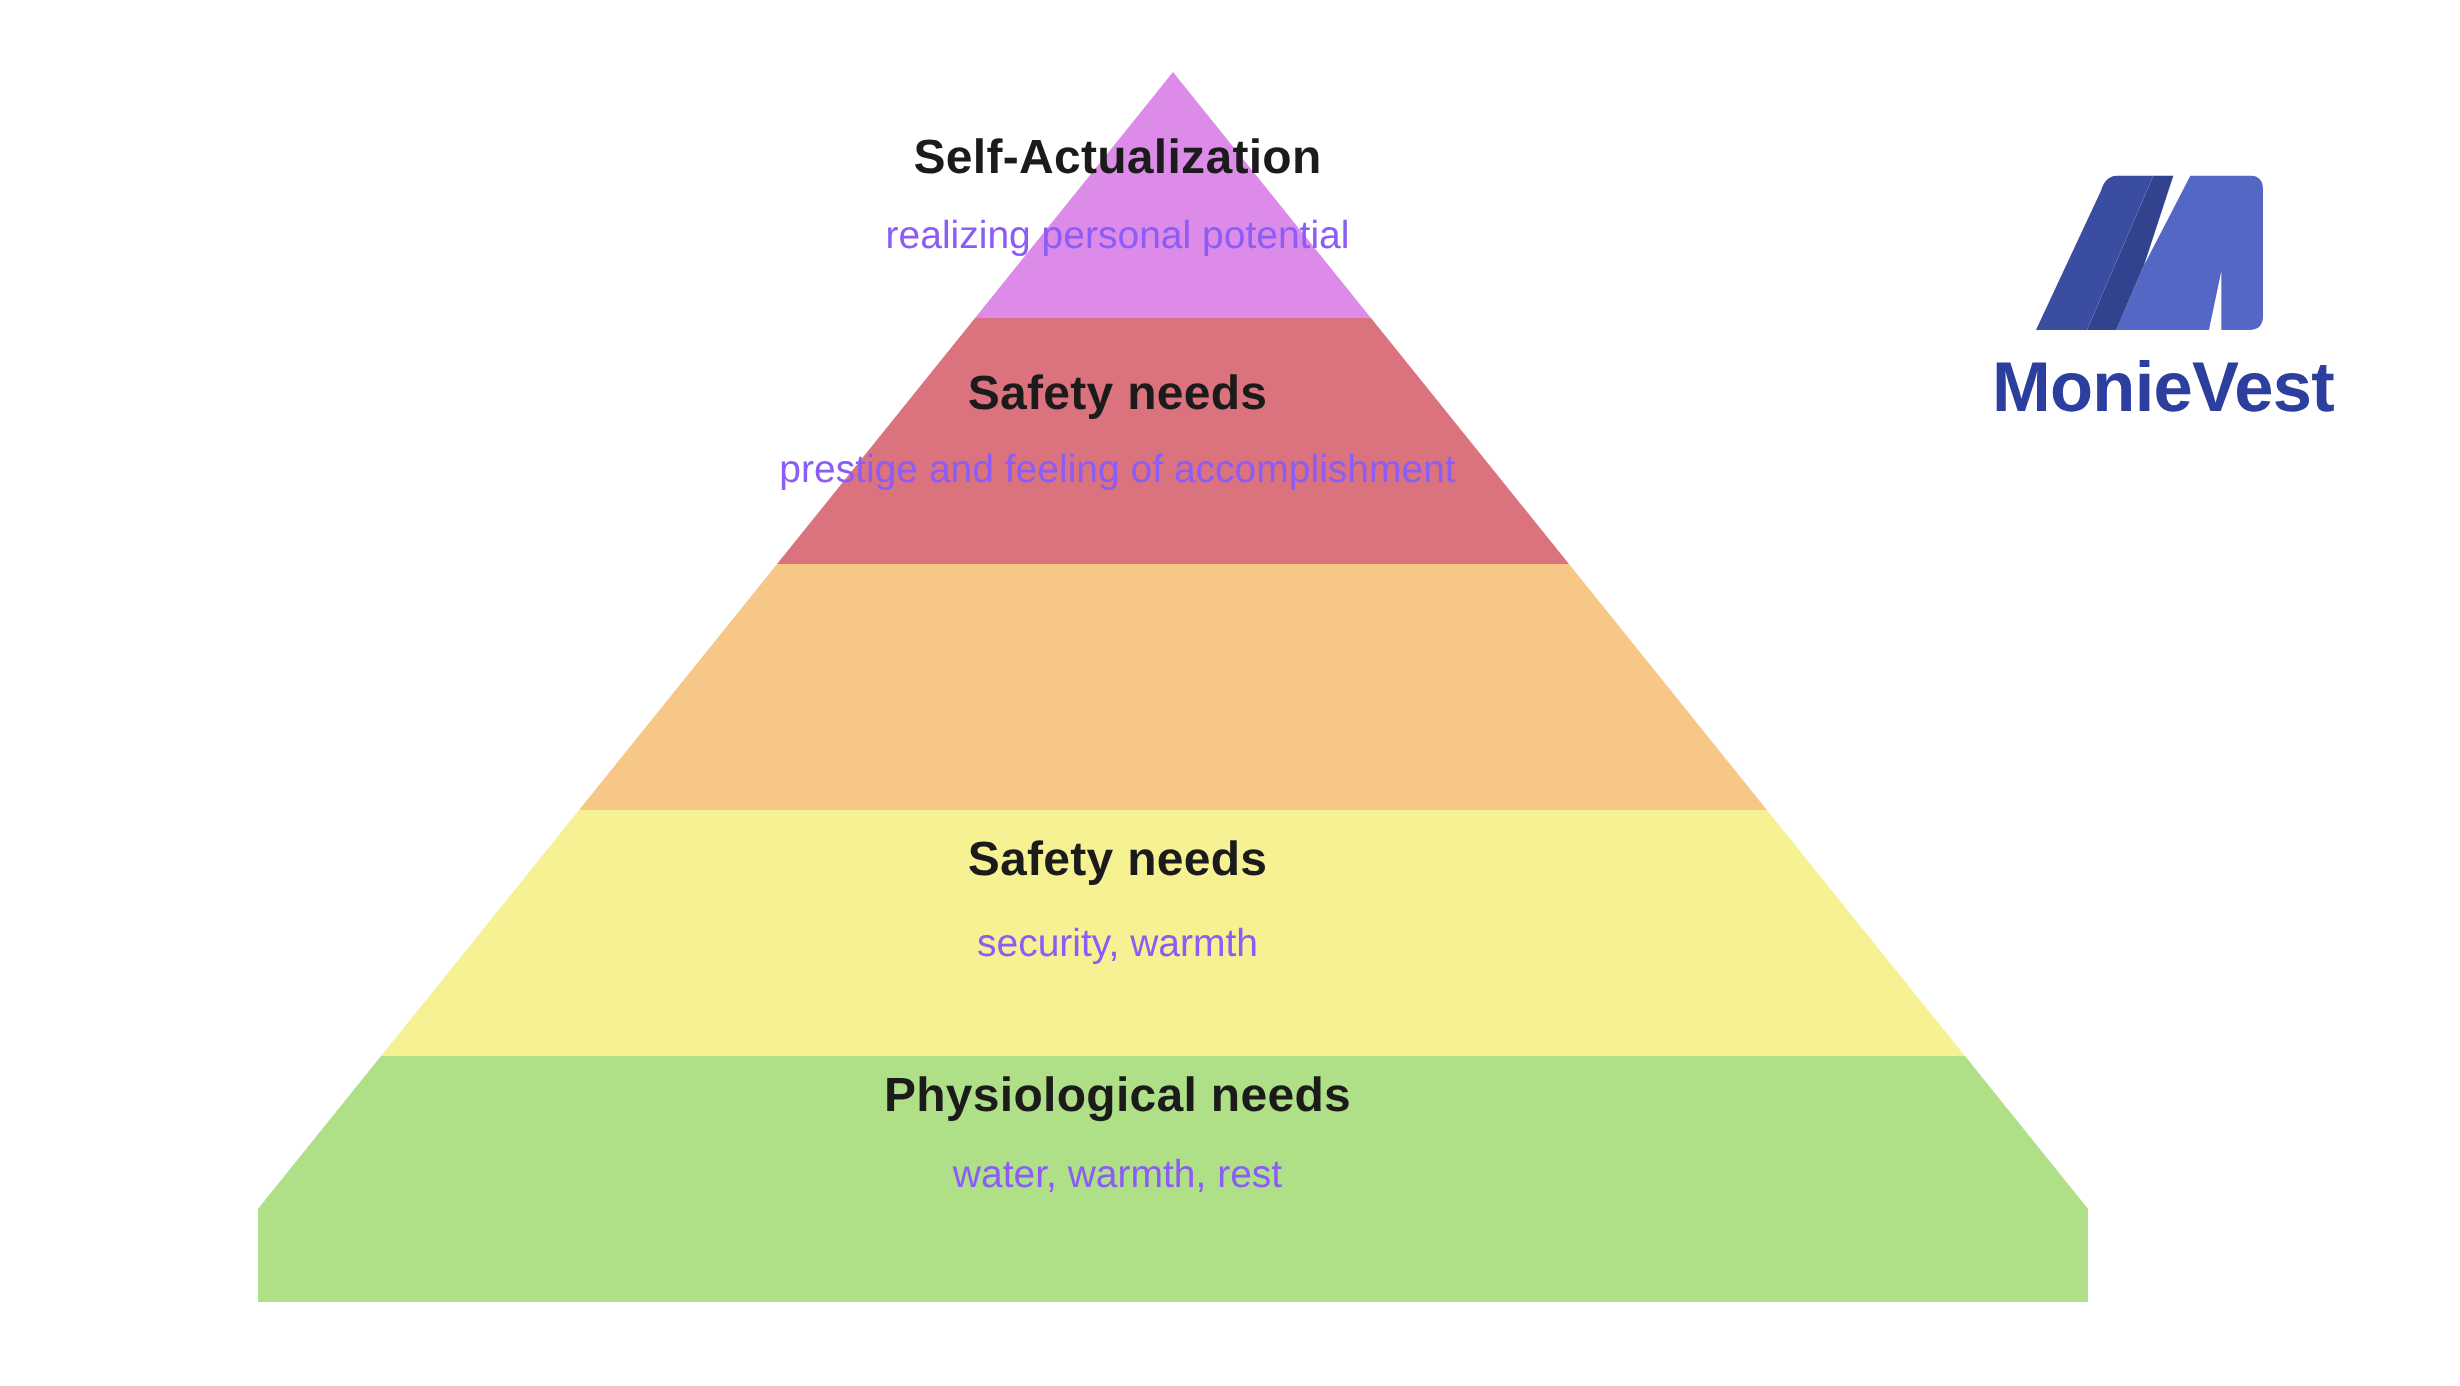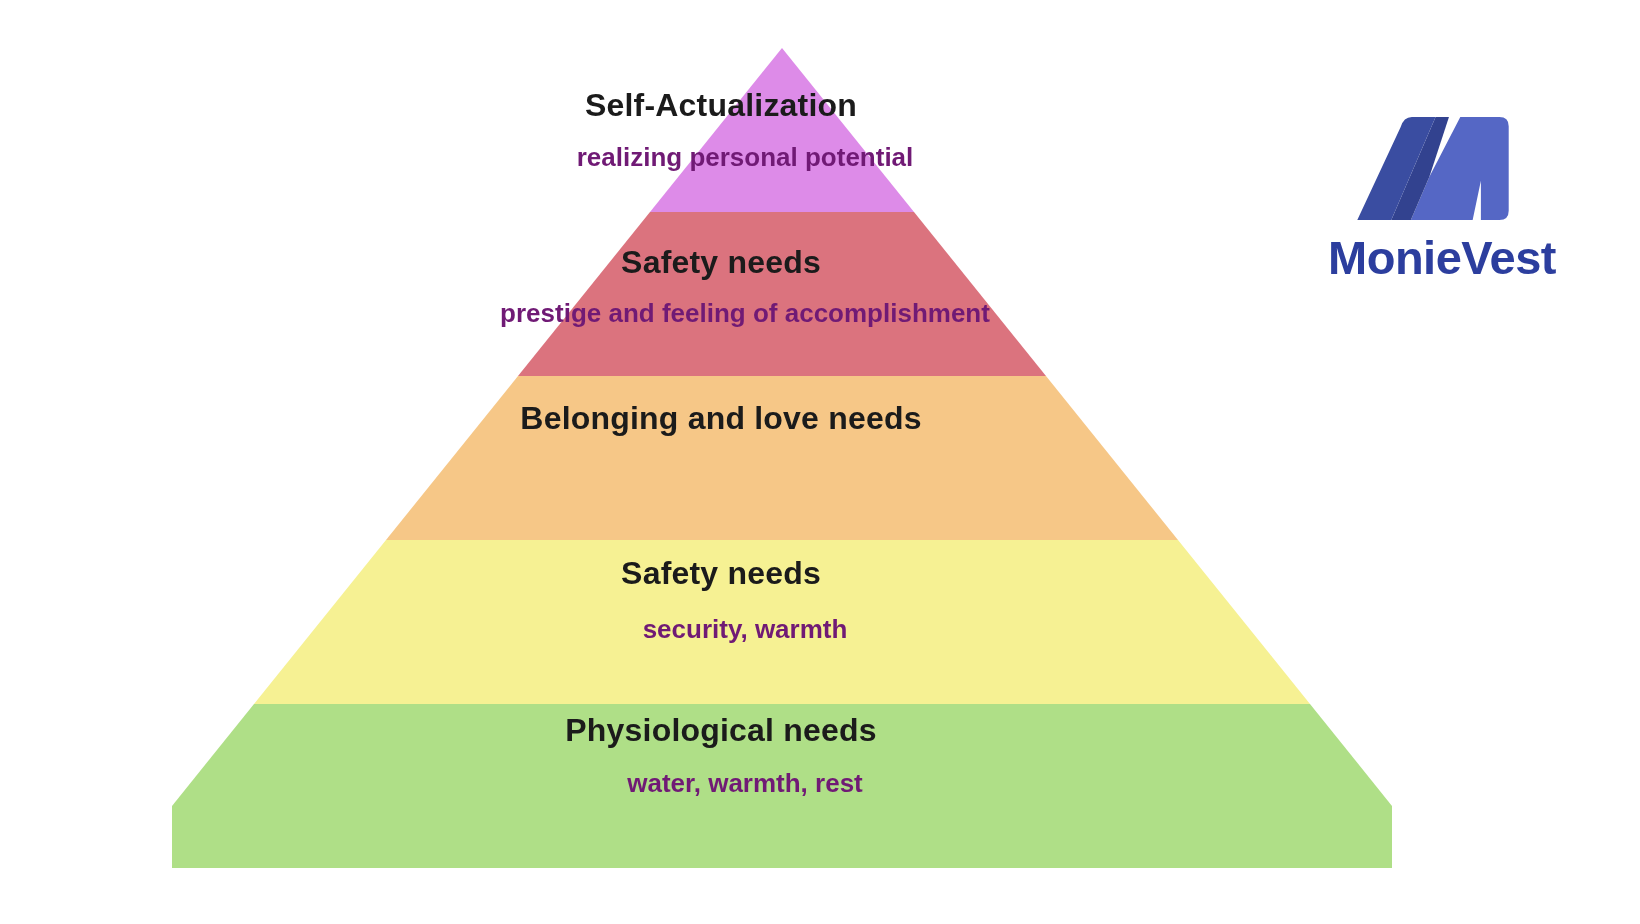--- a/index.html
+++ b/index.html
@@ -17,36 +17,36 @@
     height: 924px;
     background: #ffffff;
   }
   .pyramid-svg {
     position: absolute;
     left: 0;
     top: 0;
   }
   .lvl-title {
     position: absolute;
-    left: 721px;
+    left: 745px;
     transform: translate(-50%, -50%);
     font-size: 32px;
     font-weight: 700;
     color: #1b1b1b;
     white-space: nowrap;
     letter-spacing: 0.2px;
     text-align: right;
   }
   .lvl-sub {
     position: absolute;
     left: 745px;
     transform: translate(-50%, -50%);
     font-size: 26px;
-    font-weight: 700;
-    color: #701a75;
+    font-weight: 400;
+    color: #8b5cf6;
     white-space: nowrap;
   }
   .logo {
     position: absolute;
     left: 1305px;
     top: 112px;
     width: 275px;
     height: 175px;
   }
   .logo-icon {
@@ -85,21 +85,20 @@
       <polygon points="254,704 1310,704 1442,868 122,868" fill="#afdf87"></polygon>
     </g>
   </svg>
 
   <div class="lvl-title" style="top:105px">Self-Actualization</div>
   <div class="lvl-sub" style="top:157px">realizing personal potential</div>
 
   <div class="lvl-title" style="top:262px">Safety needs</div>
   <div class="lvl-sub" style="top:313px">prestige and feeling of accomplishment</div>
 
-  <div class="lvl-title" style="top:418px">Belonging and love needs</div>
 
   <div class="lvl-title" style="top:573px">Safety needs</div>
   <div class="lvl-sub" style="top:629px">security, warmth</div>
 
   <div class="lvl-title" style="top:730px">Physiological needs</div>
   <div class="lvl-sub" style="top:783px">water, warmth, rest</div>
 
   <div class="logo">
     <svg class="logo-icon" width="152" height="103" viewBox="0 0 147 100">
 

